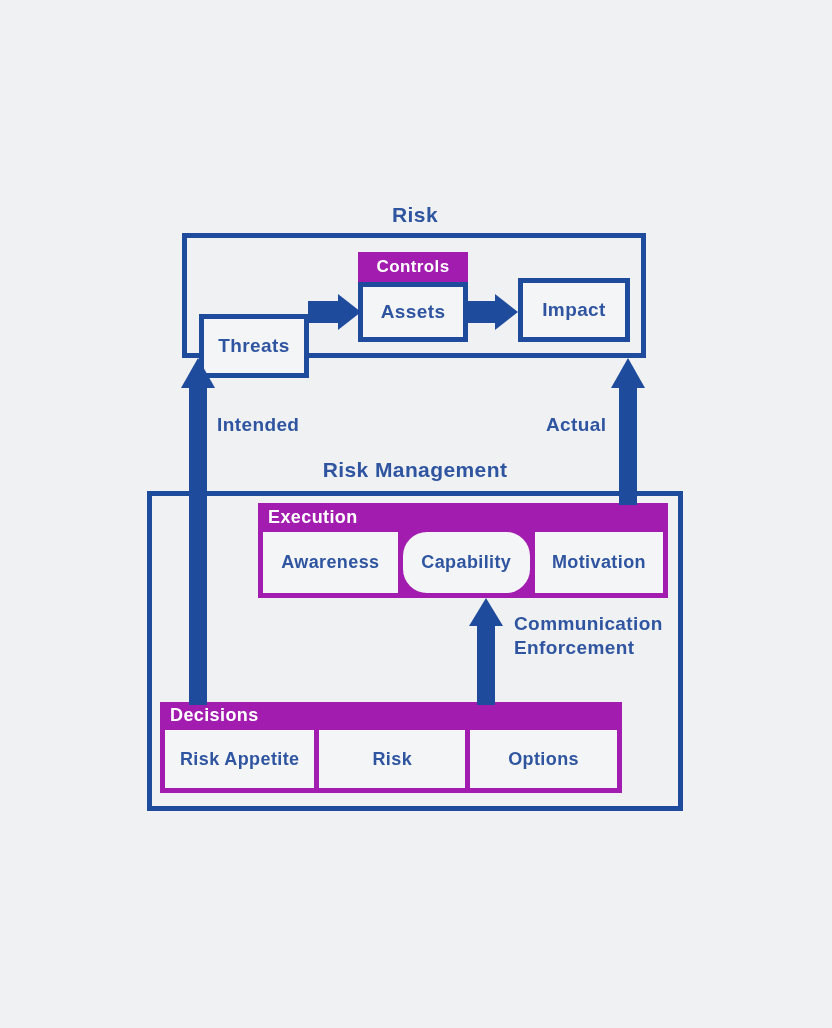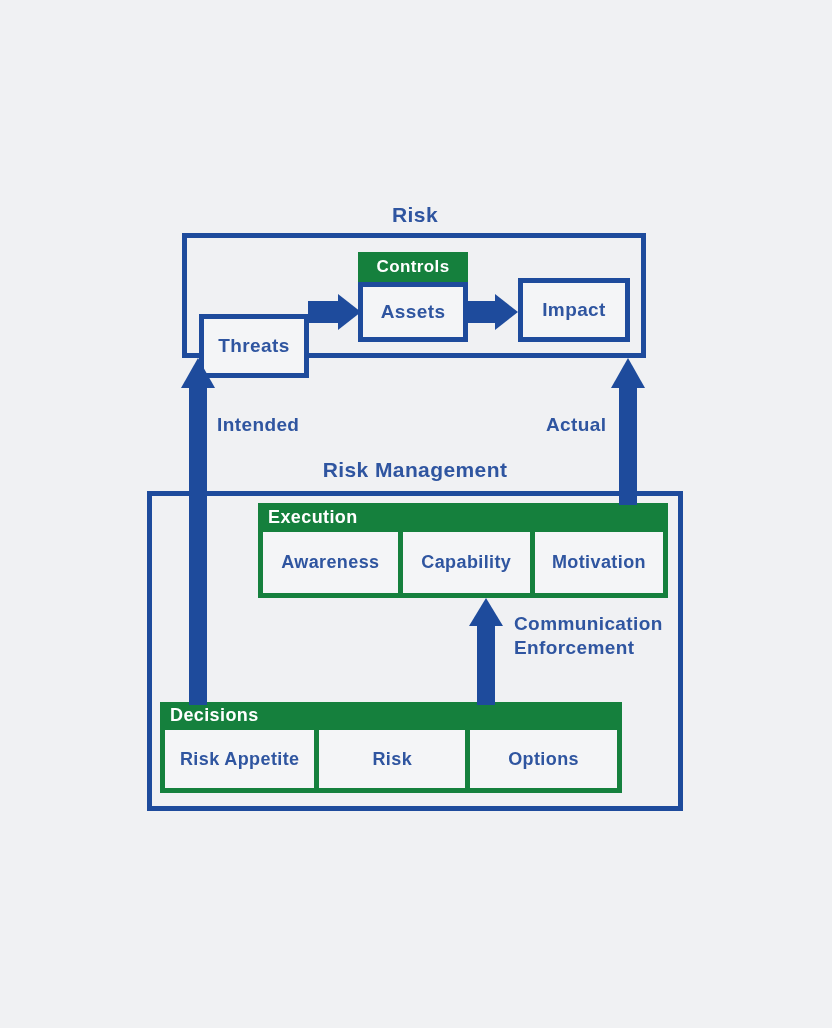--- a/index.html
+++ b/index.html
@@ -9,21 +9,21 @@
     font-family:"Liberation Sans", sans-serif;
     color:#2f55a0; letter-spacing:0.4px;
   }
   .abs { position:absolute; box-sizing:border-box; }
   .outline { border:5px solid #1e4b9c; }
   .cellbox {
     background:#f4f5f7; border:5px solid #1e4b9c;
     display:flex; align-items:center; justify-content:center;
     text-align:center; font-size:19px; font-weight:600;
   }
-  .darkfill { background:#15803d; }
+  .darkfill { background:#a21caf; }
   .bar-title { position:absolute; color:#ffffff; font-size:18px; font-weight:700; letter-spacing:0.4px; }
   .cellrow { position:absolute; display:flex; gap:5px; }
   .cell {
     background:#f4f5f7; display:flex; align-items:center; justify-content:center;
     text-align:center; font-size:18px; font-weight:600; line-height:1.15; padding:0 4px;
   }
   .title { font-weight:700; font-size:21px; text-align:center; }
   .lbl { font-size:19px; font-weight:600; }
   .list { font-size:19px; font-weight:600; line-height:24px; }
   .shaft { background:#1e4b9c; }
@@ -83,21 +83,21 @@
   <div class="abs lbl" style="left:546px; top:414px;">Actual</div>
 
   <div class="abs title" style="left:265px; top:458px; width:300px;">Risk Management</div>
 
   <div class="abs outline" style="left:147px; top:491px; width:536px; height:320px;"></div>
 
   <div class="abs darkfill" style="left:258px; top:503px; width:410px; height:95px;">
     <div class="bar-title" style="left:10px; top:4px;">Execution</div>
     <div class="cellrow" style="left:5px; right:5px; top:29px; bottom:5px;">
       <div class="cell" style="flex:135;">Awareness</div>
-      <div class="cell" style="flex:127;">Capability</div>
+      <div class="cell" style="flex:127;border-radius:24px;">Capability</div>
       <div class="cell" style="flex:128;">Motivation</div>
     </div>
   </div>
 
   <div class="abs list" style="left:514px; top:612px;">
     <div>Communication</div>
     <div>Enforcement</div>
   </div>
 
   <div class="abs z2">

